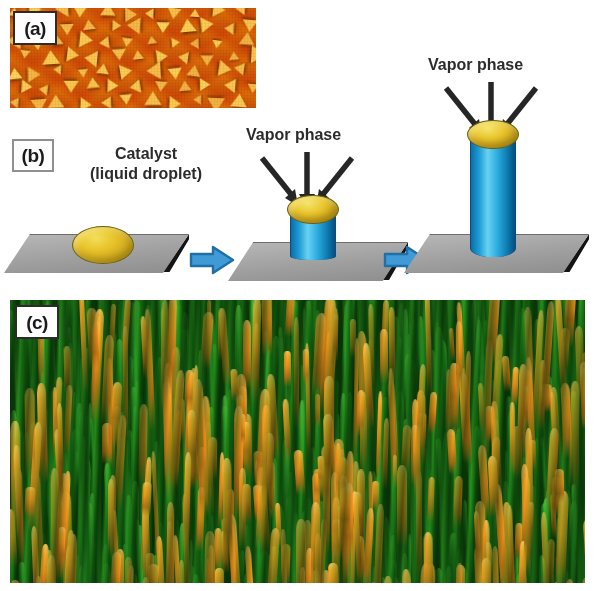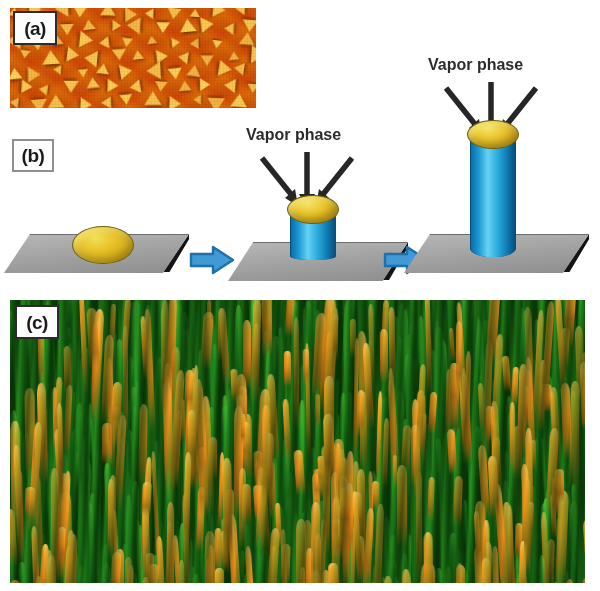--- a/index.html
+++ b/index.html
@@ -341,20 +341,24 @@
         <div class="tri l" style="left: 181.093px; top: 84.8693px; transform-origin: 50% 60%; transform: rotate(-88.5562deg) scale(0.71); opacity: 0.73;"></div>
         <div class="tri d" style="left: 199.389px; top: 88.6087px; transform-origin: 50% 60%; transform: rotate(181.938deg) scale(1.27); opacity: 0.72;"></div>
         <div class="tri " style="left: 222.234px; top: 87.2858px; transform-origin: 50% 60%; transform: rotate(4.46235deg) scale(1.2); opacity: 0.93;"></div>
       </div>
     <div class="tex-grain"></div>
   </div>
   <div class="panel-label strong" style="left:13px; top:11px; width:40px; height:30px;">(a)</div>
 
   <div id="panel-b">
 
+    <div id="catalyst-caption">
+      <div>Catalyst</div>
+      <div>(liquid droplet)</div>
+    </div>
 
     <div class="stage" style="left:4px; top:108px; width:190px; height:60px;">
       <div class="slab" style="left:0; top:8px; width:185px; height:38px;">
         <div class="front"></div>
         <div class="top"></div>
       </div>
       <div class="droplet" style="left:68px; top:0px; width:60px; height:36px;"></div>
     </div>
 
     <svg class="proc-arrow" style="left:189px; top:127px;" width="46" height="30" viewBox="0 0 46 30">

